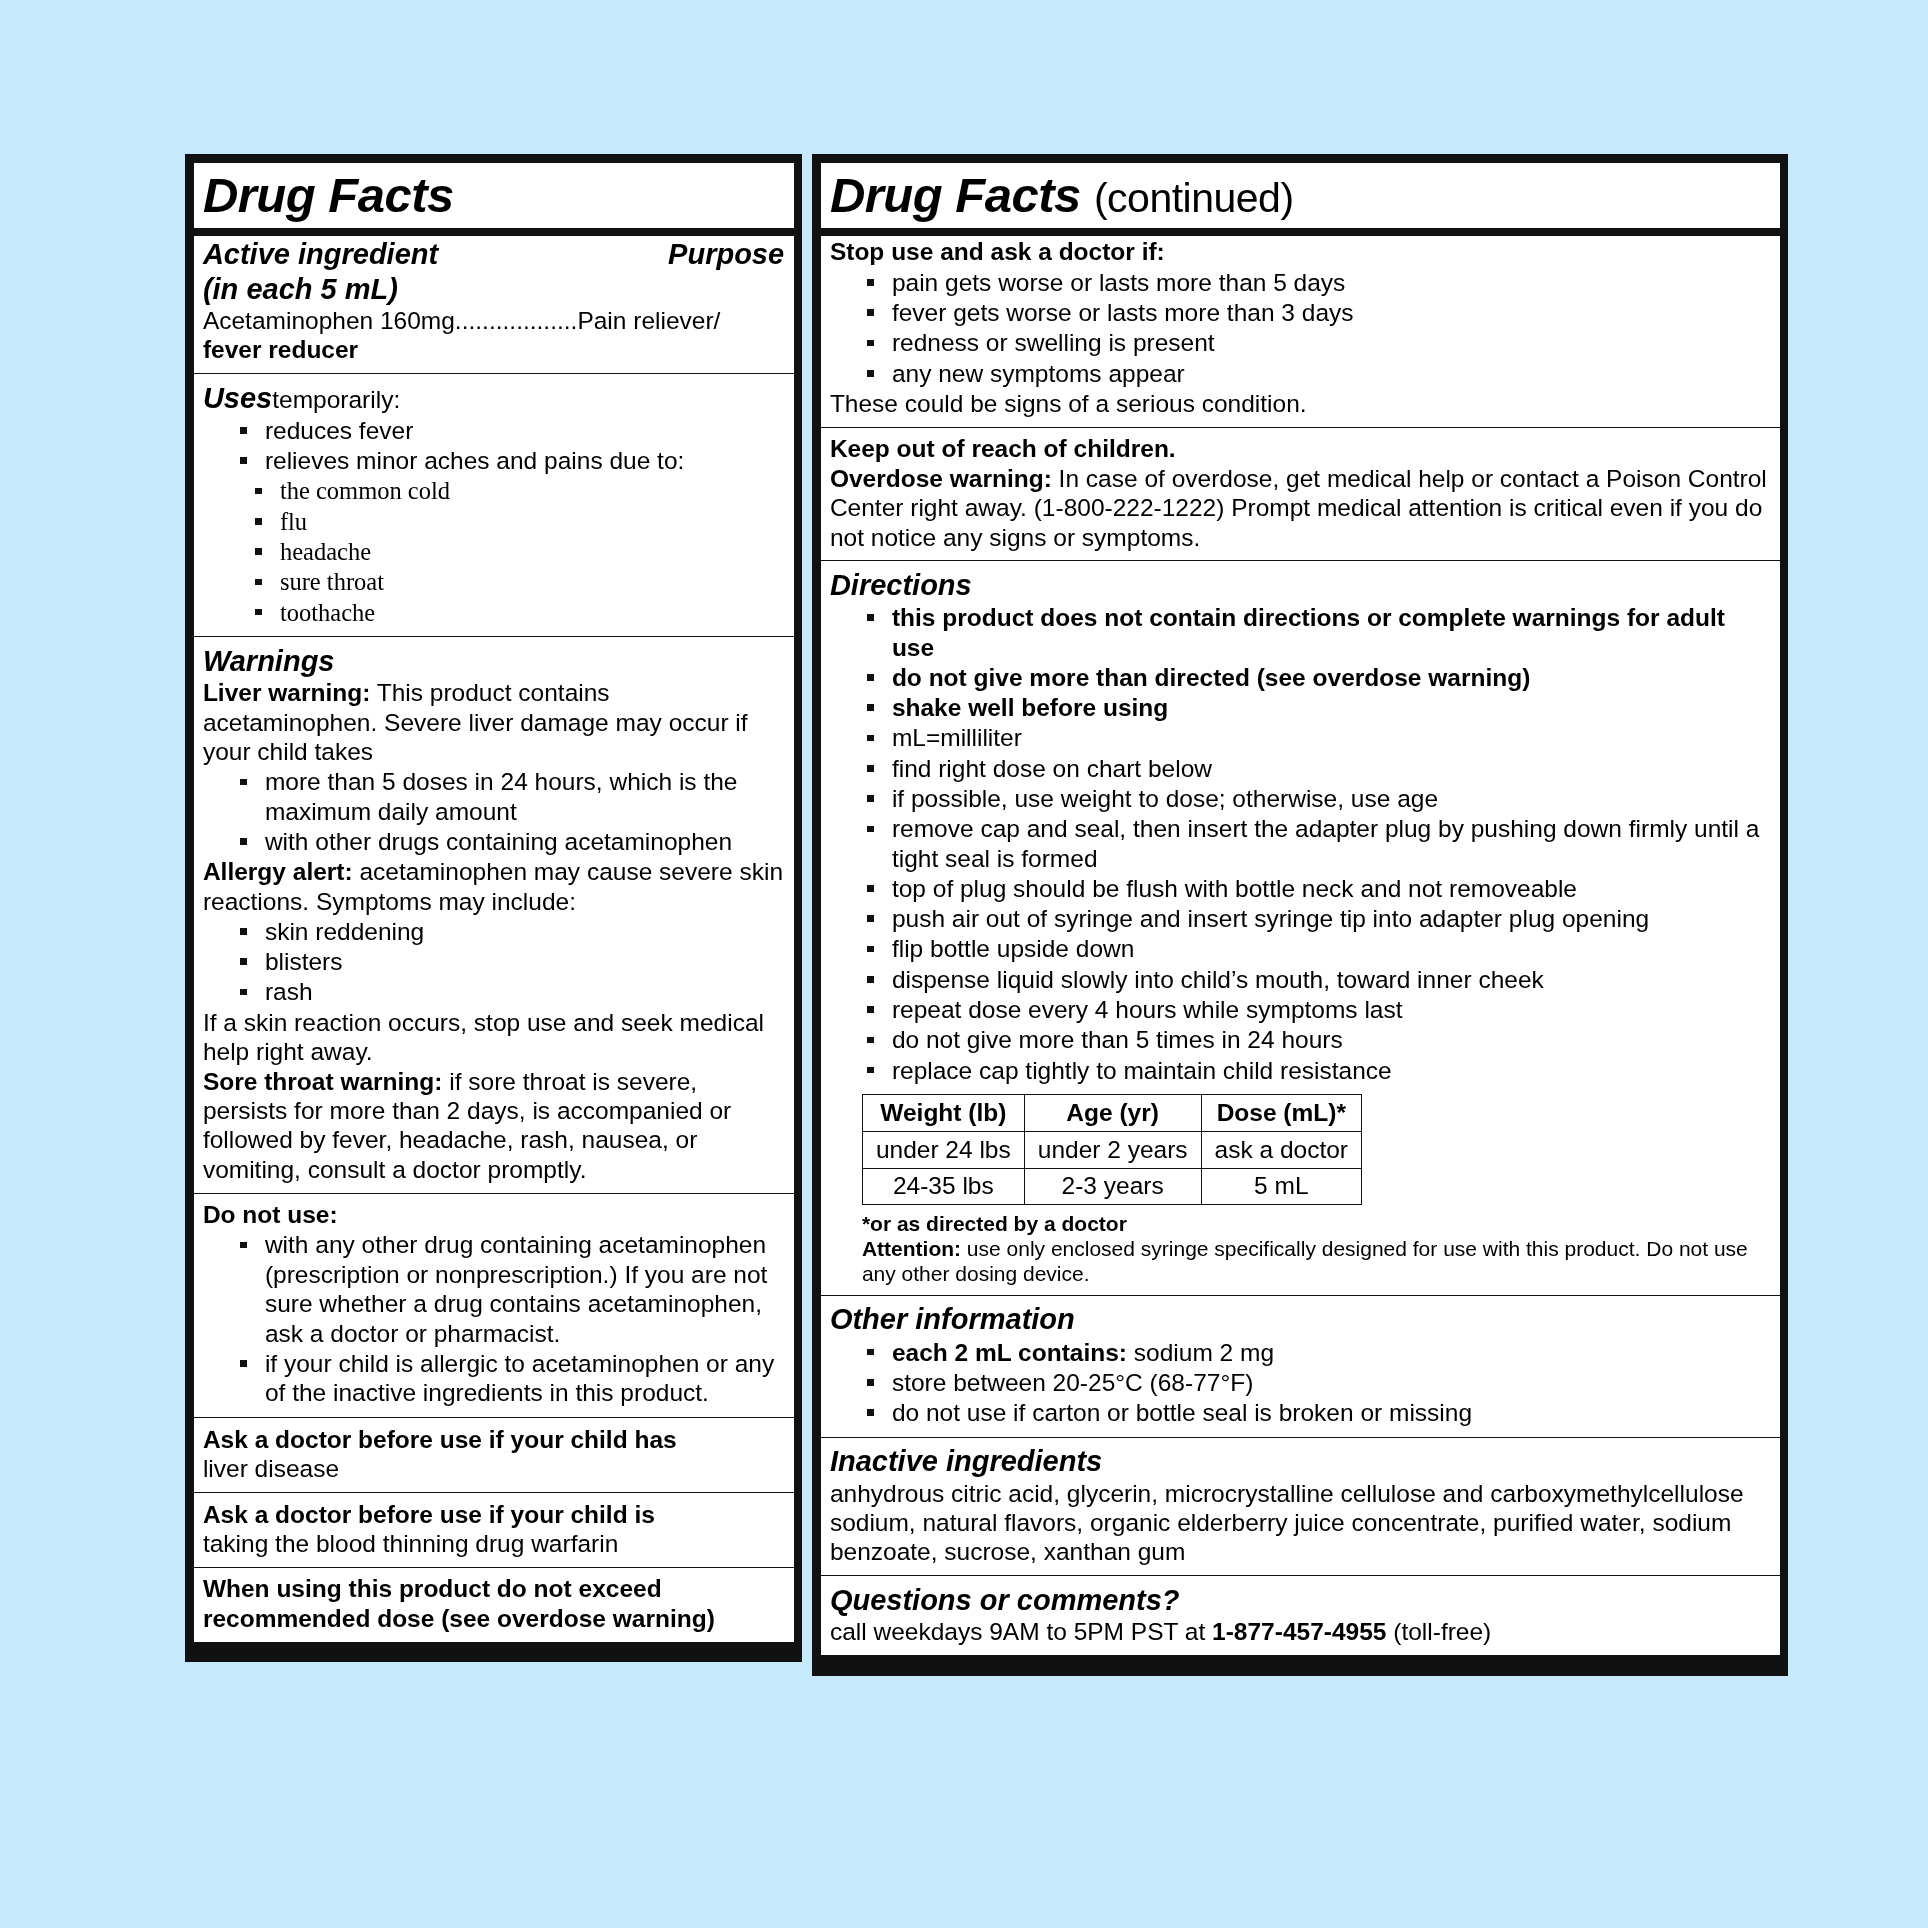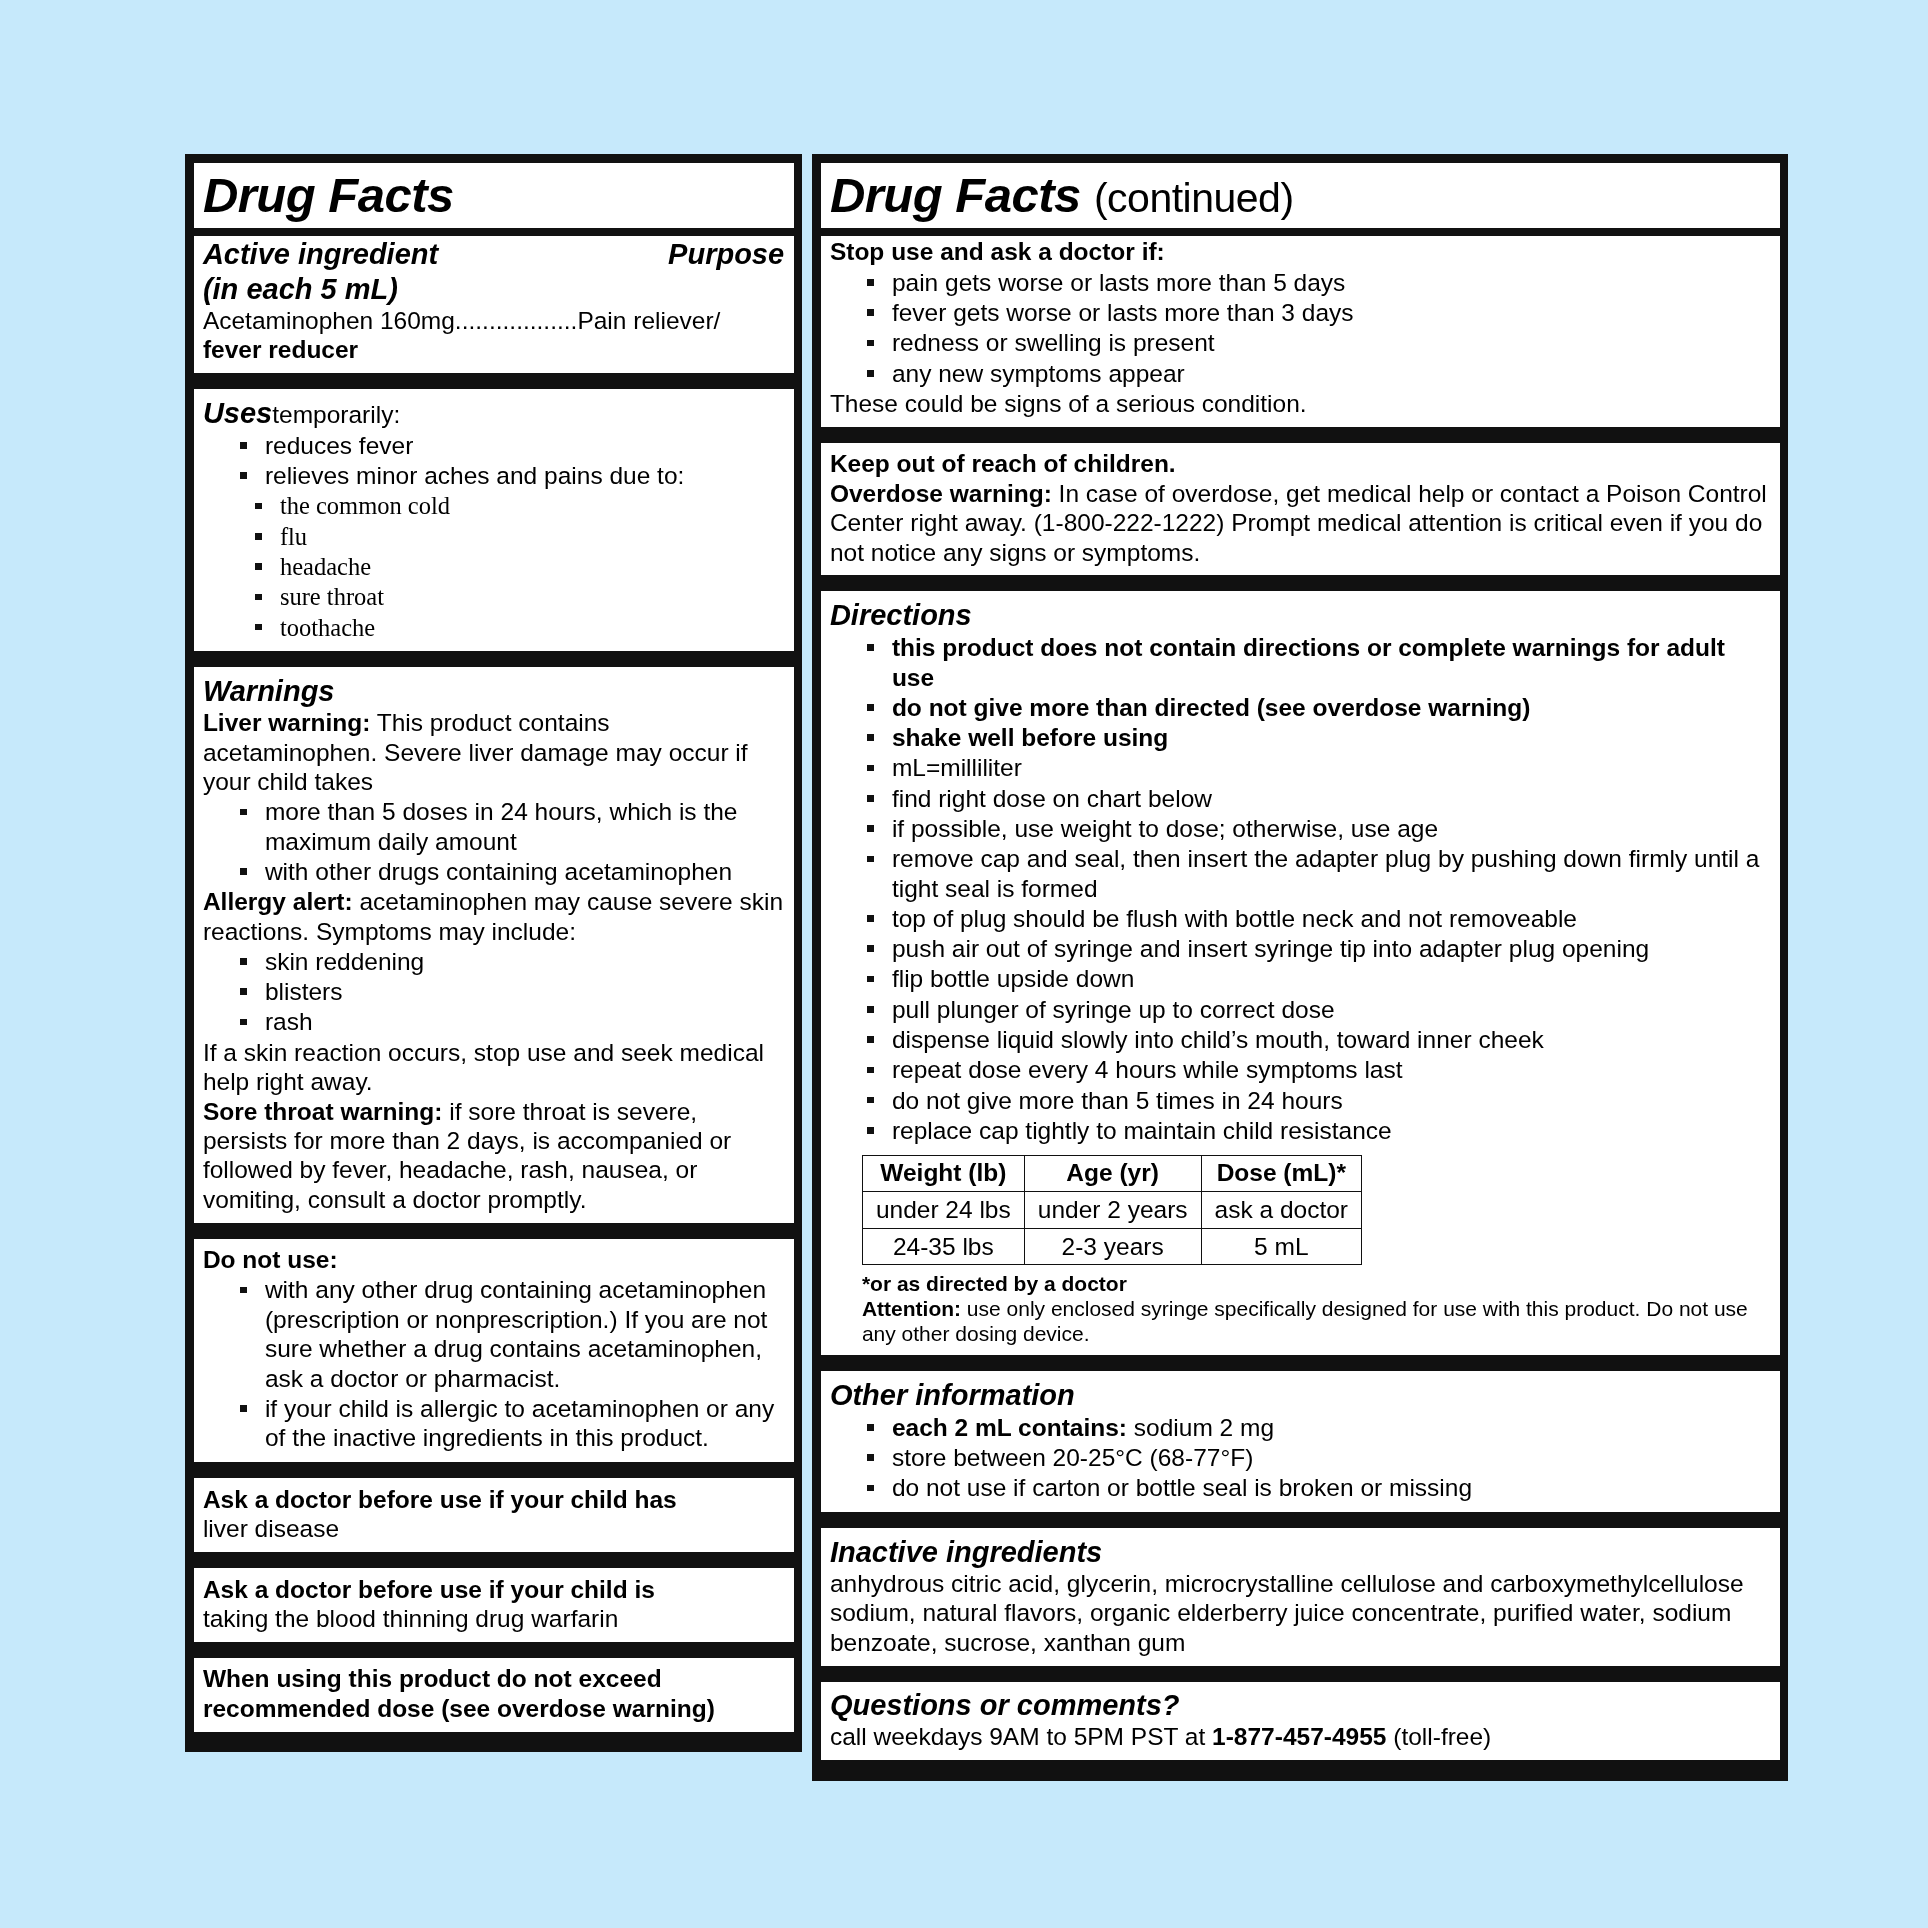--- a/index.html
+++ b/index.html
@@ -31,21 +31,21 @@
   .col-right {
     left: 812px;
     top: 154px;
     width: 976px;
     padding: 8.5px;
   }
   .block {
     background: #ffffff;
     box-sizing: border-box;
     padding: 6.6px 9.4px 8.5px 9.4px;
-    margin-bottom: 16px;
+    margin-bottom: 1px;
   }
   .block:last-child { margin-bottom: 12px; }
 
   .title {
     font-style: italic;
     font-weight: bold;
     font-size: 49px;
     line-height: 1.08;
     letter-spacing: -0.5px;
   }
@@ -241,21 +241,20 @@
         <li class="b"><span>this product does not contain directions or complete warnings for adult use</span></li>
         <li class="b"><span>do not give more than directed (see overdose warning)</span></li>
         <li class="b"><span>shake well before using</span></li>
         <li>mL=milliliter</li>
         <li>find right dose on chart below</li>
         <li>if possible, use weight to dose; otherwise, use age</li>
         <li>remove cap and seal, then insert the adapter plug by pushing down firmly until a tight seal is formed</li>
         <li>top of plug should be flush with bottle neck and not removeable</li>
         <li>push air out of syringe and insert syringe tip into adapter plug opening</li>
         <li>flip bottle upside down</li>
-        <li>pull plunger of syringe up to correct dose</li>
         <li>dispense liquid slowly into child’s mouth, toward inner cheek</li>
         <li>repeat dose every 4 hours while symptoms last</li>
         <li>do not give more than 5 times in 24 hours</li>
         <li>replace cap tightly to maintain child resistance</li>
       </ul>
 
       <table class="dose">
         <thead>
           <tr>
             <th>Weight (lb)</th>

